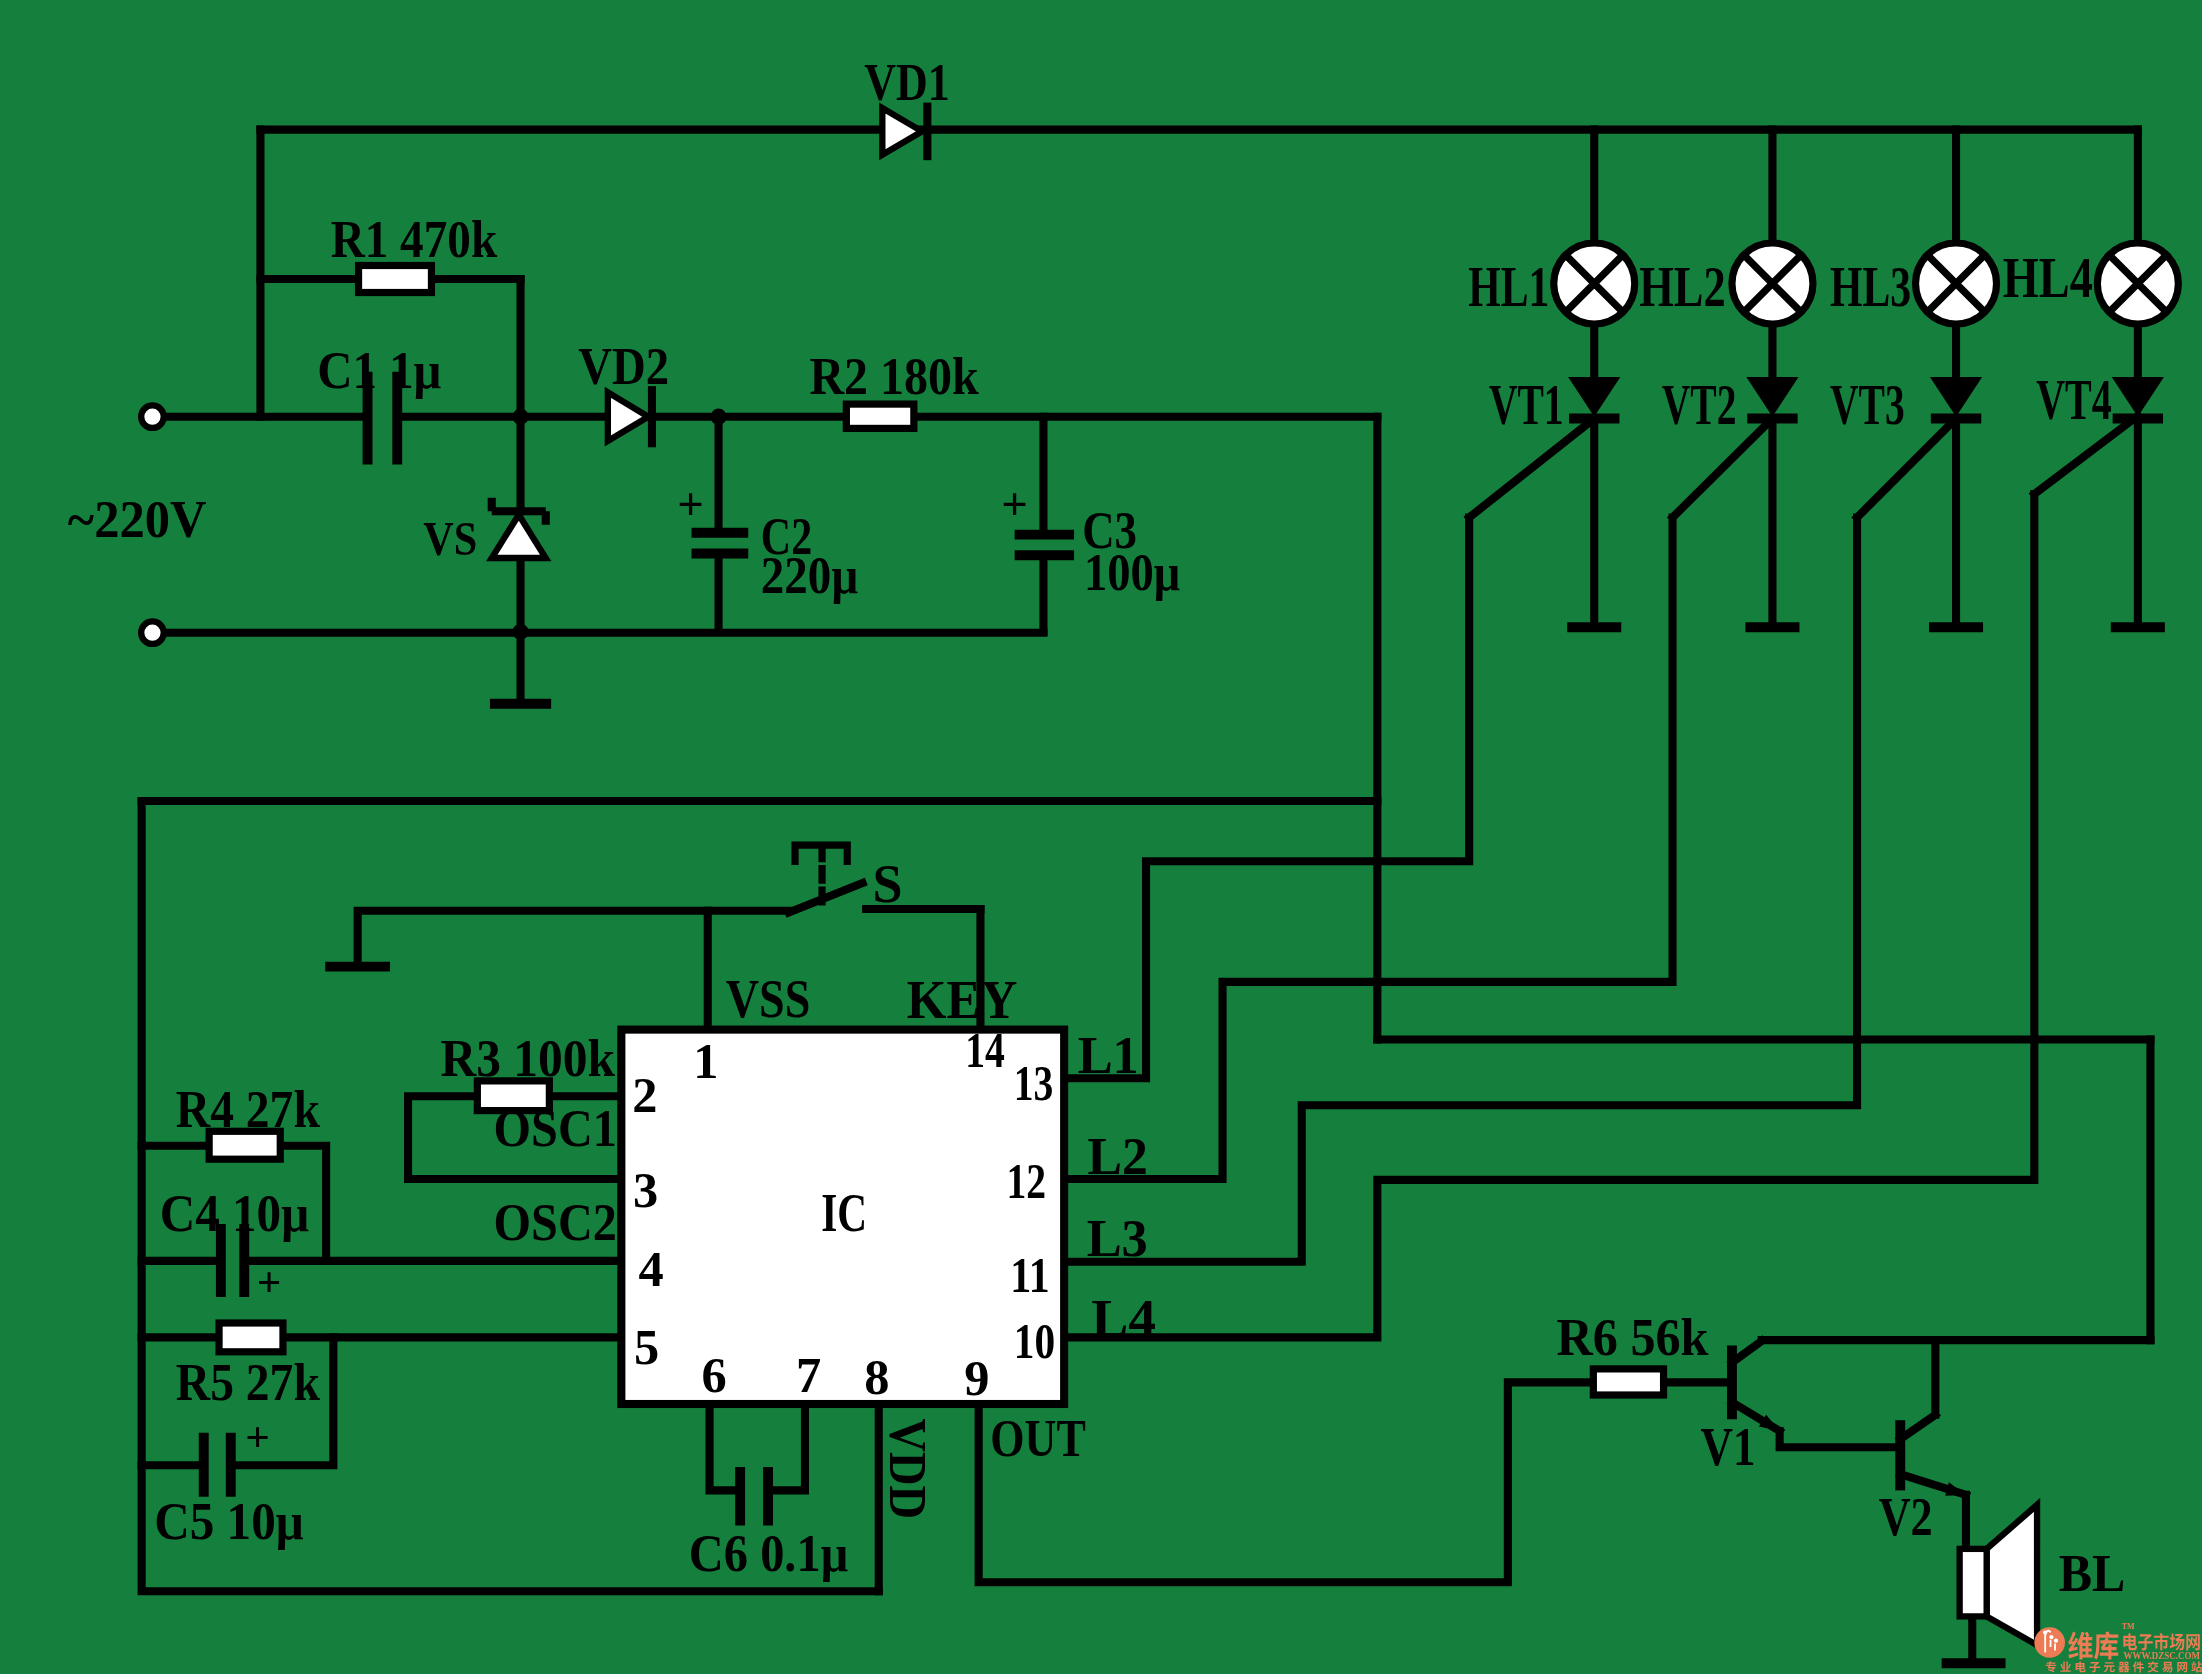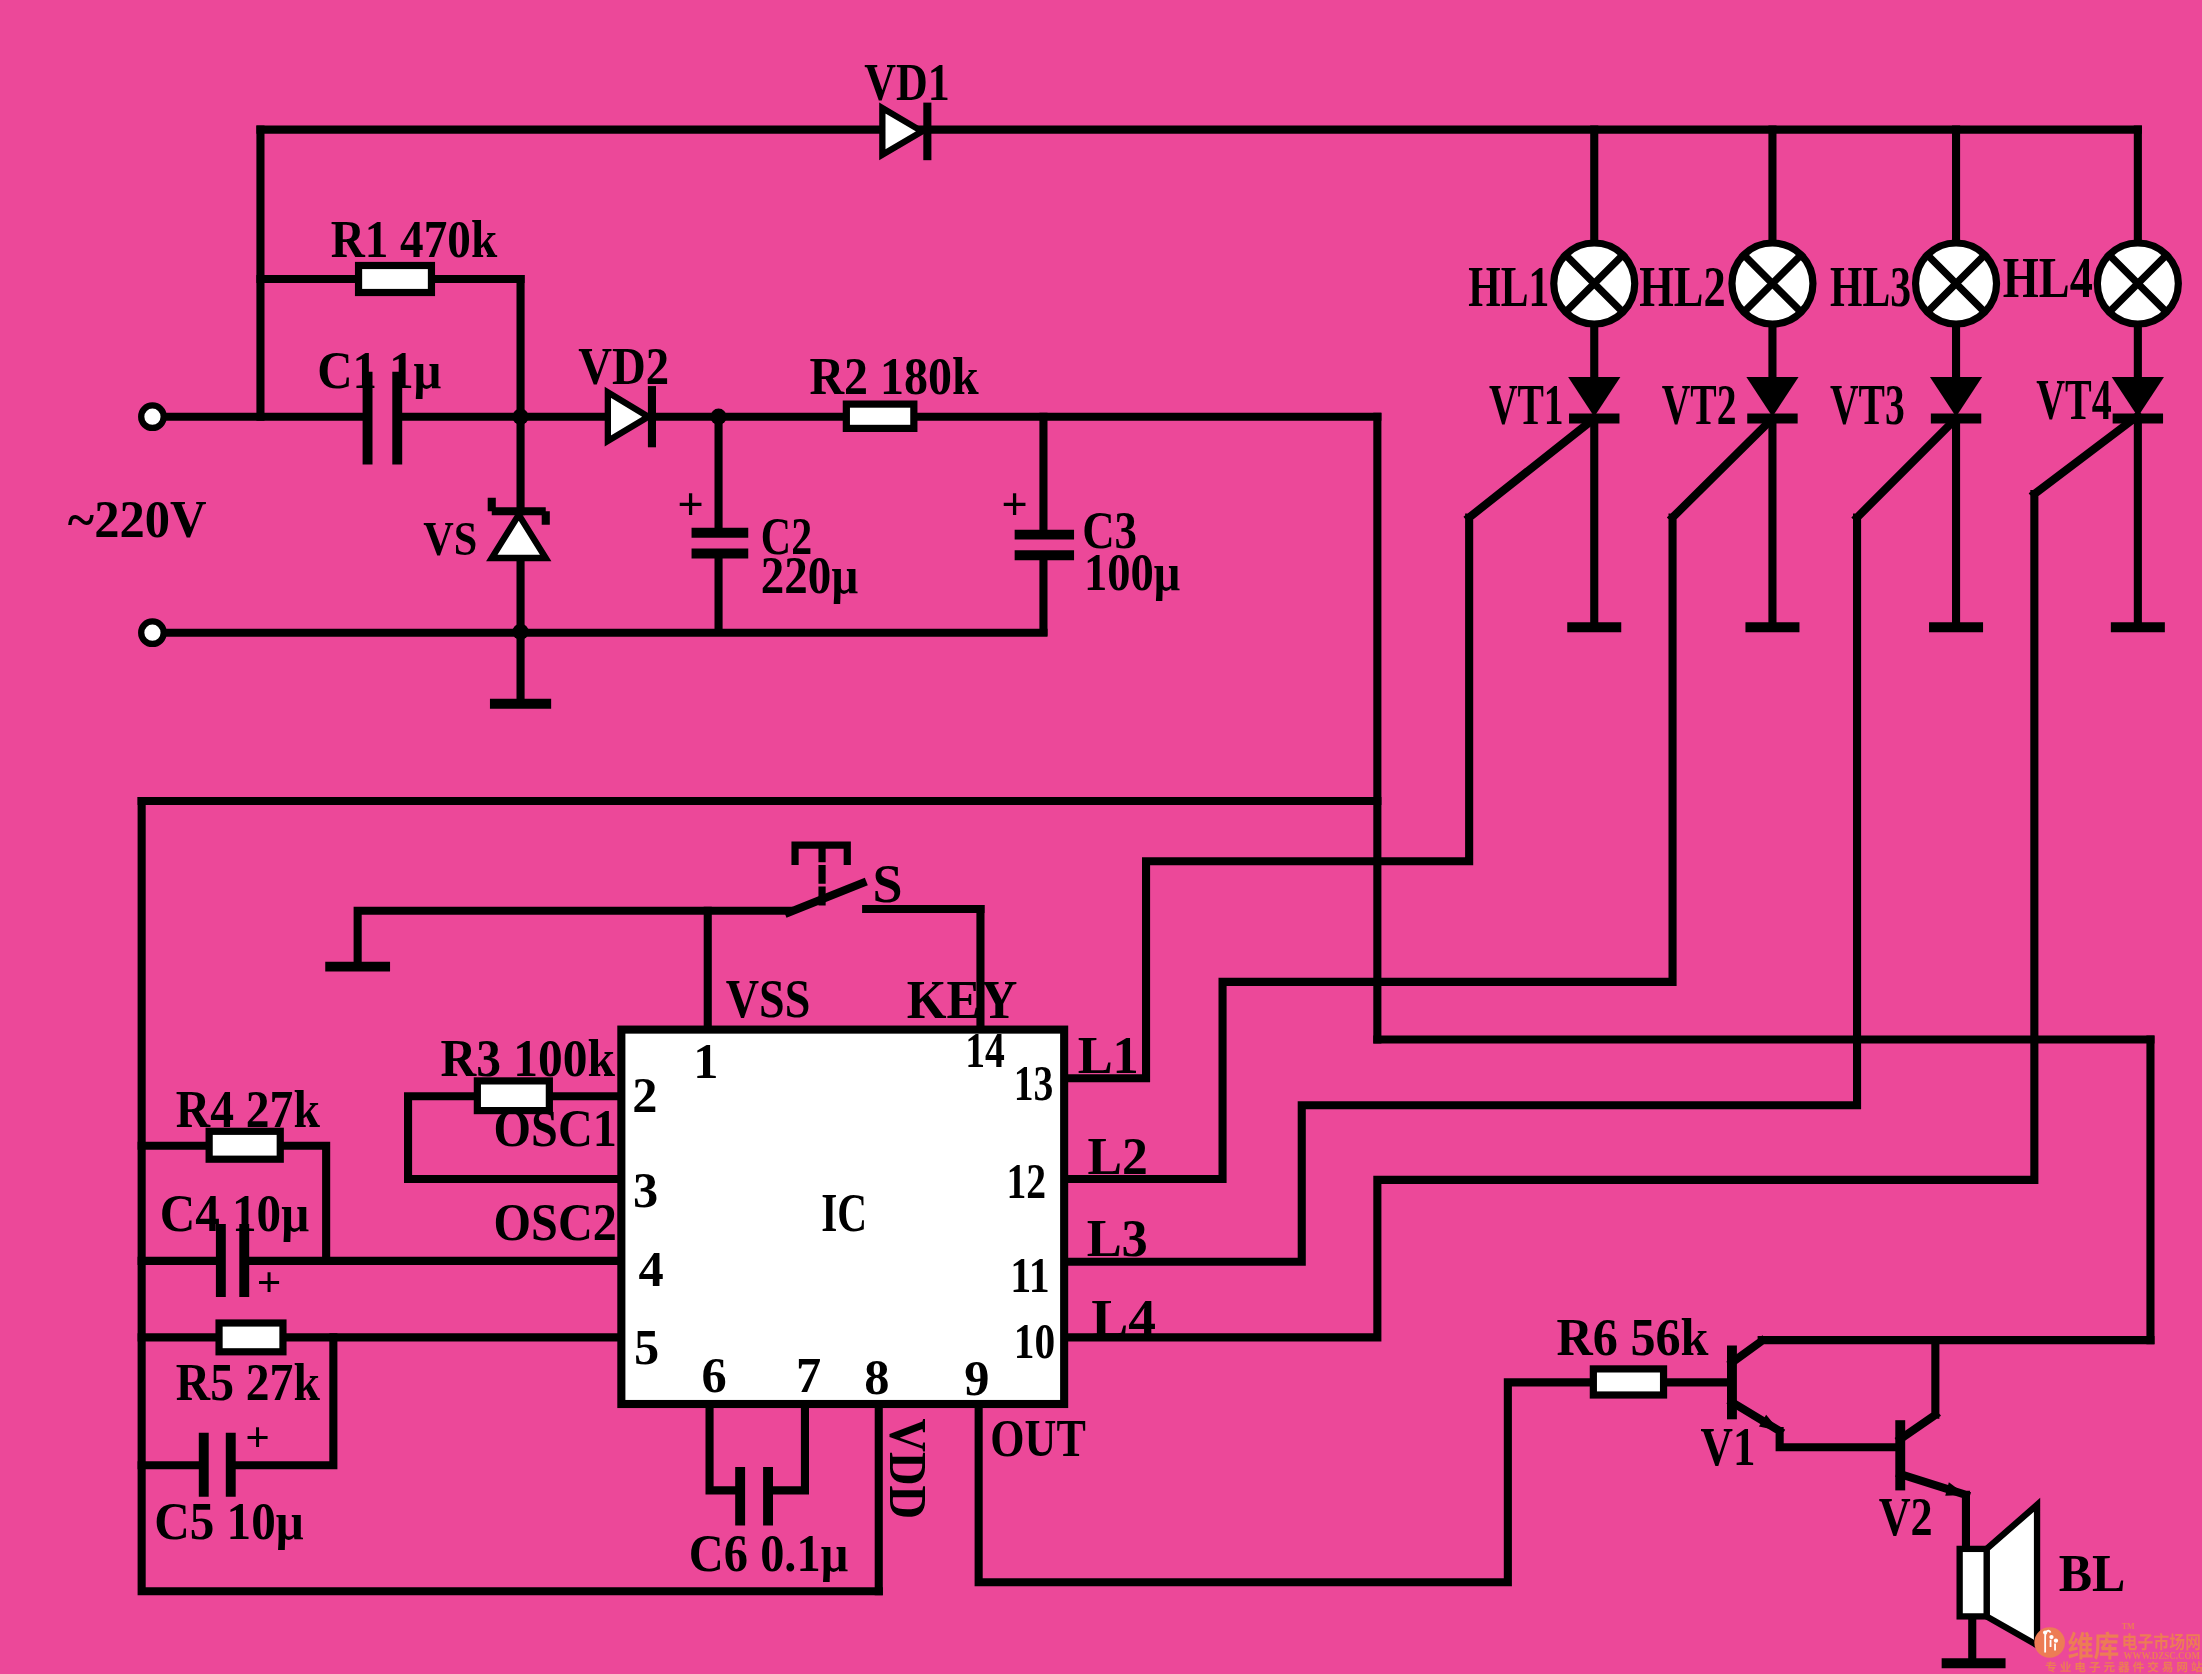--- a/index.html
+++ b/index.html
@@ -1,16 +1,16 @@
 <!DOCTYPE html>
 <html style="font-size:14.4px"><head>
 <meta charset="utf-8">
 <style>
   html,body{margin:0;padding:0;background:#fff;}
-  .page{position:relative;width:2203px;height:1674px;background:#ec4899;overflow:hidden;}
+  .page{position:relative;width:2203px;height:1674px;background:#15803d;overflow:hidden;}
   svg{position:absolute;left:0;top:0;}
   text{font-family:"Liberation Serif", serif;font-weight:bold;fill:#000;}
 </style>
 </head>
 <body>
 <div class="page">
 <svg width="2203" height="1674" viewBox="0 0 2447 1860">
 <g stroke="#000" stroke-width="9" fill="none" stroke-linecap="square">
 
   <path d="M289,144 H2375"></path>

